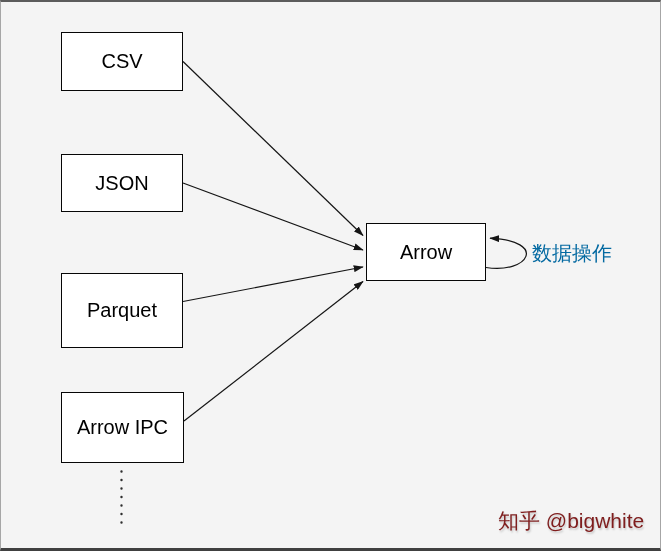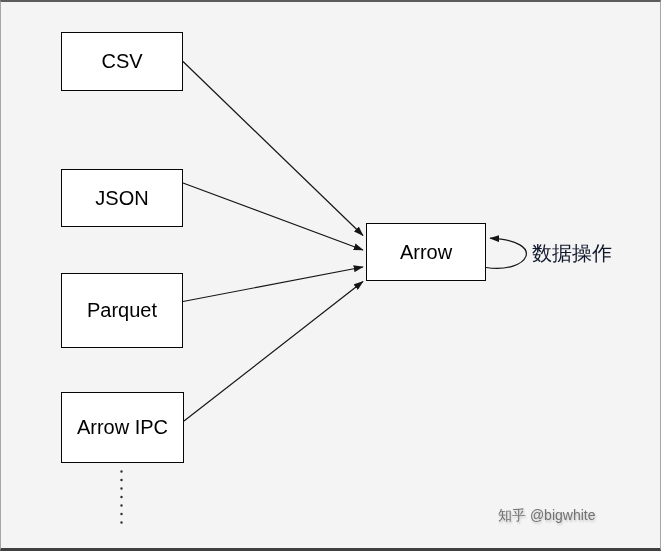--- a/index.html
+++ b/index.html
@@ -38,29 +38,29 @@
   }
   .node.target {
     flex-direction: column;
     line-height: 27px;
   }
   .loop-label {
     position: absolute;
     left: 531px;
     top: 238px;
     font-size: 20px;
-    color: #0f172a;
+    color: #0369a1;
     white-space: nowrap;
   }
   .watermark {
     position: absolute;
     left: 497px;
     top: 505px;
-    font-size: 14px;
-    color: #737373;
+    font-size: 21px;
+    color: #7f1d1d;
     text-shadow: 1px 2px 2px #c9c9c9, 0 0 1px #e2e2e2;
     white-space: nowrap;
   }
 </style>
 </head>
 <body>
 
 <div class="stage">
 
   <svg class="edges" width="659" height="546" viewBox="0 0 659 546">
@@ -74,21 +74,21 @@
     <line x1="182" y1="299.5" x2="362" y2="265" stroke="#151515" stroke-width="1.2" marker-end="url(#ah)"></line>
     <line x1="183" y1="419" x2="362" y2="279.5" stroke="#151515" stroke-width="1.2" marker-end="url(#ah)"></line>
     <path d="M 485 265.5 C 528 272, 547 239, 489 236.2" fill="none" stroke="#151515" stroke-width="1.2" marker-end="url(#ah)"></path>
     <line x1="120.5" y1="469.5" x2="120.5" y2="520.5" stroke="#2e2e2e" stroke-width="2.4" stroke-dasharray="0.1 8.4" stroke-linecap="round"></line>
   </svg>
 
   <div class="node" style="left:60px; top:30px; width:122px; height:59px;">
     <span>CSV</span>
   </div>
 
-  <div class="node" style="left:60px; top:167px; width:122px; height:58px;">
+  <div class="node" style="left:60px; top:152px; width:122px; height:58px;">
     <span>JSON</span>
   </div>
 
   <div class="node" style="left:60px; top:271px; width:122px; height:75px;">
     <span>Parquet</span>
   </div>
 
   <div class="node" style="left:60px; top:390px; width:123px; height:71px;">
     <span>Arrow IPC</span>
   </div>

